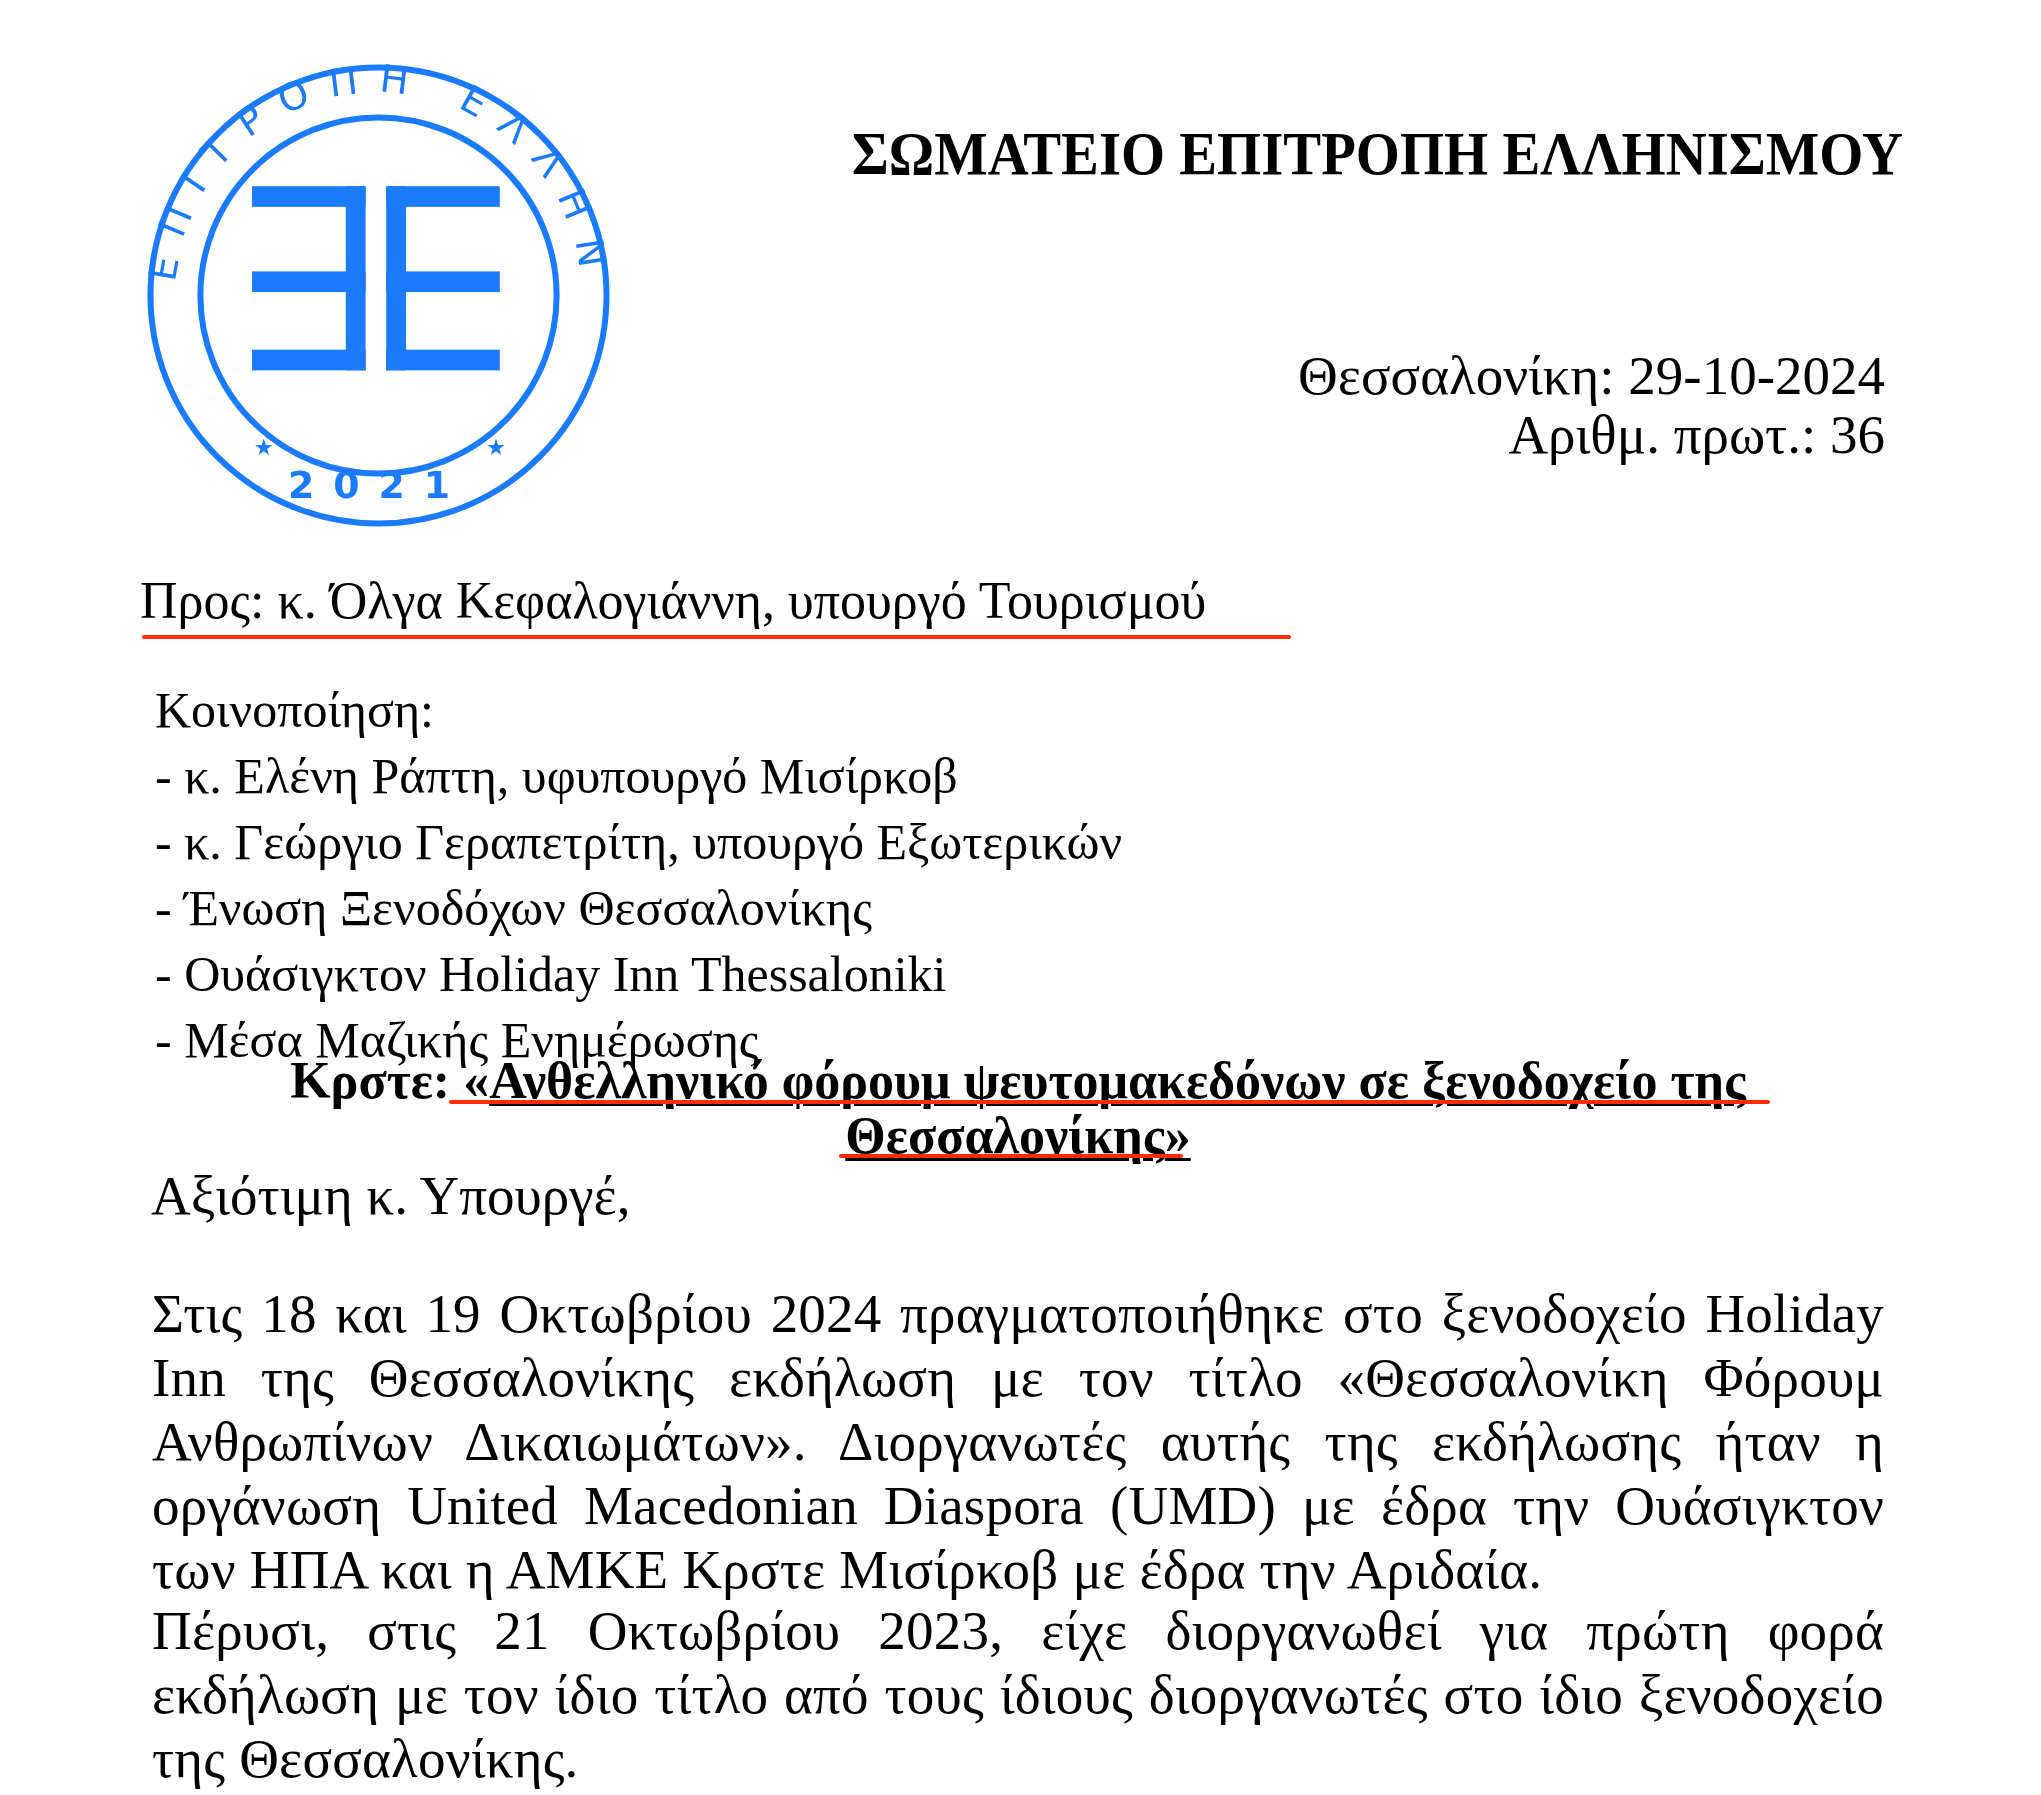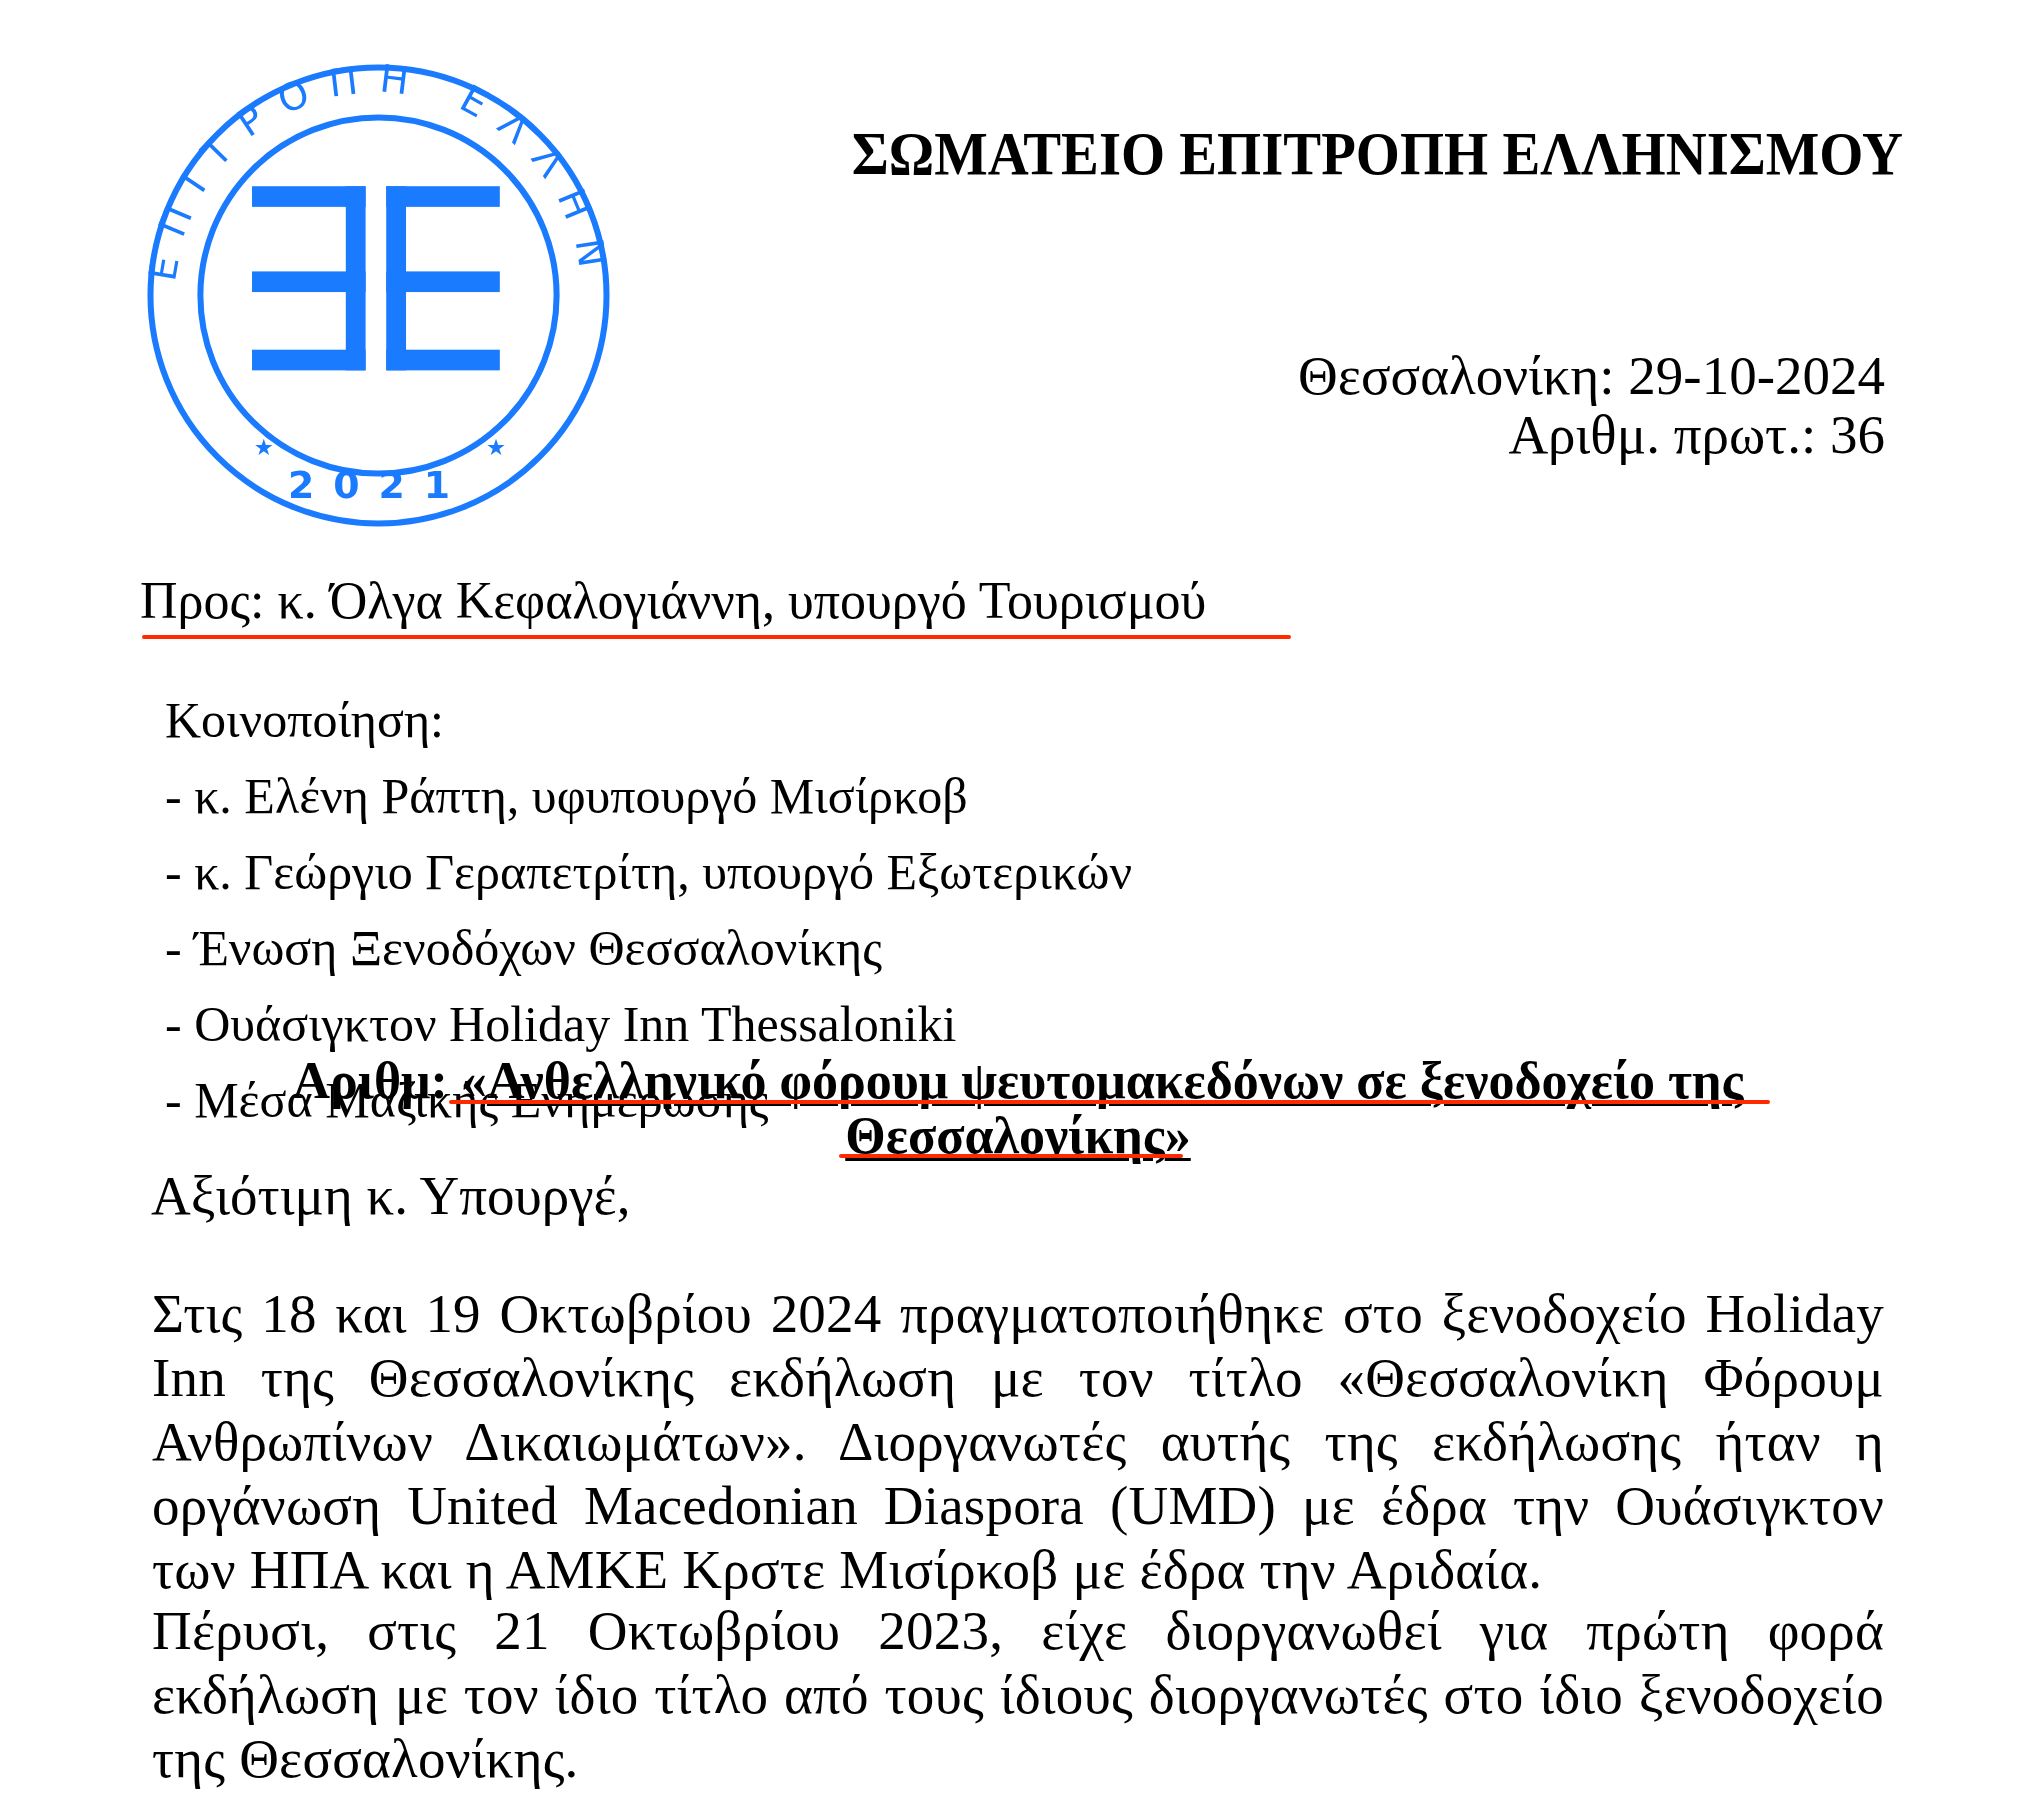--- a/index.html
+++ b/index.html
@@ -26,21 +26,21 @@
   }
 
   
   #recipient {
     left: 140px; top: 571px; font-size: 52px; line-height: 60px; white-space: nowrap;
   }
   .redline { position: absolute; height: 4.3px; background: #ff2a00; border-radius: 2.6px; }
 
   
   #cc { left: 151px; top: 675px; font-size: 50px; line-height: 62px; white-space: nowrap; }
-  #cc div { margin: 14px; }
+  #cc div { margin: 4px; }
 
   
   #subject-line1 {
     left: 152px; width: 1732px; top: 1051px; text-align: center;
     font-size: 52px; font-weight: bold; line-height: 60px; white-space: nowrap;
   }
   #subject-line2 {
     left: 152px; width: 1732px; top: 1106px; text-align: center;
     font-size: 52px; font-weight: bold; line-height: 60px; white-space: nowrap;
   }
@@ -102,21 +102,21 @@
 <div id="cc" class="abs">
   <div>Κοινοποίηση:</div>
   <div>- κ. Ελένη Ράπτη, υφυπουργό Μισίρκοβ</div>
   <div>- κ. Γεώργιο Γεραπετρίτη, υπουργό Εξωτερικών</div>
   <div>- Ένωση Ξενοδόχων Θεσσαλονίκης</div>
   <div>- Ουάσιγκτον Holiday Inn Thessaloniki</div>
   <div>- Μέσα Μαζικής Ενημέρωσης</div>
 </div>
 
 <div id="subject-line1" class="abs">
-  <span>Αριθμ: «</span><span class="ul">Ανθελληνικό φόρουμ ψευτομακεδόνων σε ξενοδοχείο της</span>
+  <span>Κρστε: «</span><span class="ul">Ανθελληνικό φόρουμ ψευτομακεδόνων σε ξενοδοχείο της</span>
 </div>
 <div id="subject-line2" class="abs">
   <span class="ul"><span>Θεσσαλονίκης</span><span>»</span></span>
 </div>
 <div class="redline" style="left:449px; top:1100px; width:1321px;"></div>
 <div class="redline" style="left:839px; top:1154px; width:344px;"></div>
 
 <div id="salutation" class="abs">Αξιότιμη κ. Υπουργέ,</div>
 <div id="para1" class="para">Στις 18 και 19 Οκτωβρίου 2024 πραγματοποιήθηκε στο ξενοδοχείο Holiday Inn της Θεσσαλονίκης εκδήλωση με τον τίτλο «Θεσσαλονίκη Φόρουμ Ανθρωπίνων Δικαιωμάτων». Διοργανωτές αυτής της εκδήλωσης ήταν η οργάνωση United Macedonian Diaspora (UMD) με έδρα την Ουάσιγκτον των ΗΠΑ και η ΑΜΚΕ Κρστε Μισίρκοβ με έδρα την Αριδαία.</div>
 <div id="para2" class="para">Πέρυσι, στις 21 Οκτωβρίου 2023, είχε διοργανωθεί για πρώτη φορά εκδήλωση με τον ίδιο τίτλο από τους ίδιους διοργανωτές στο ίδιο ξενοδοχείο της Θεσσαλονίκης.</div>

